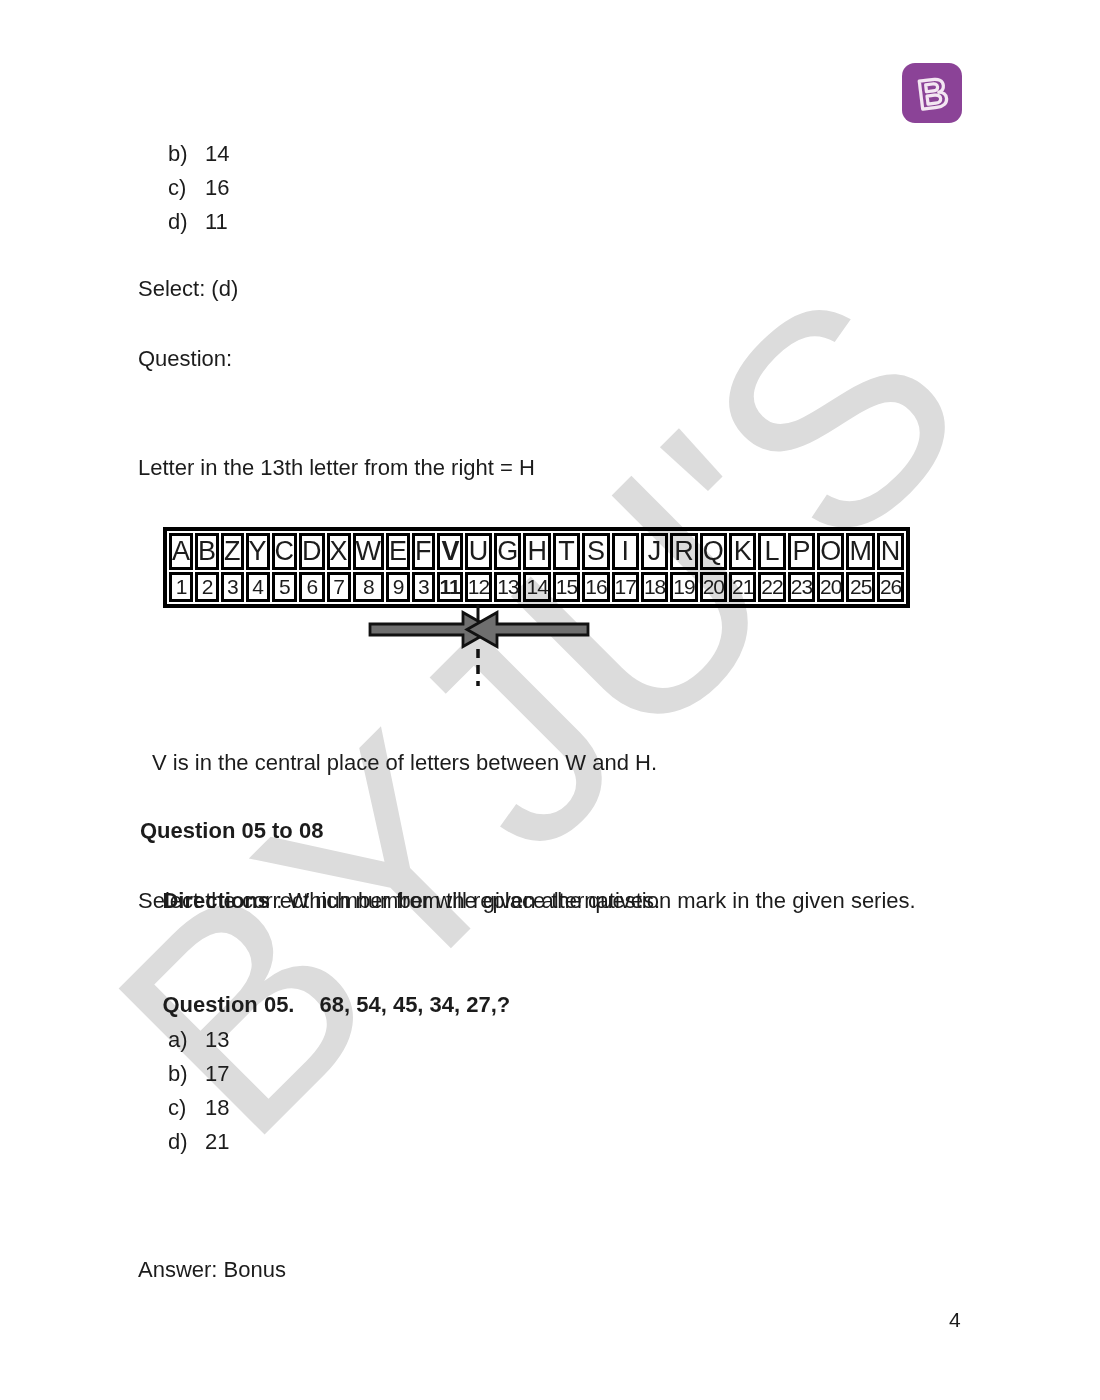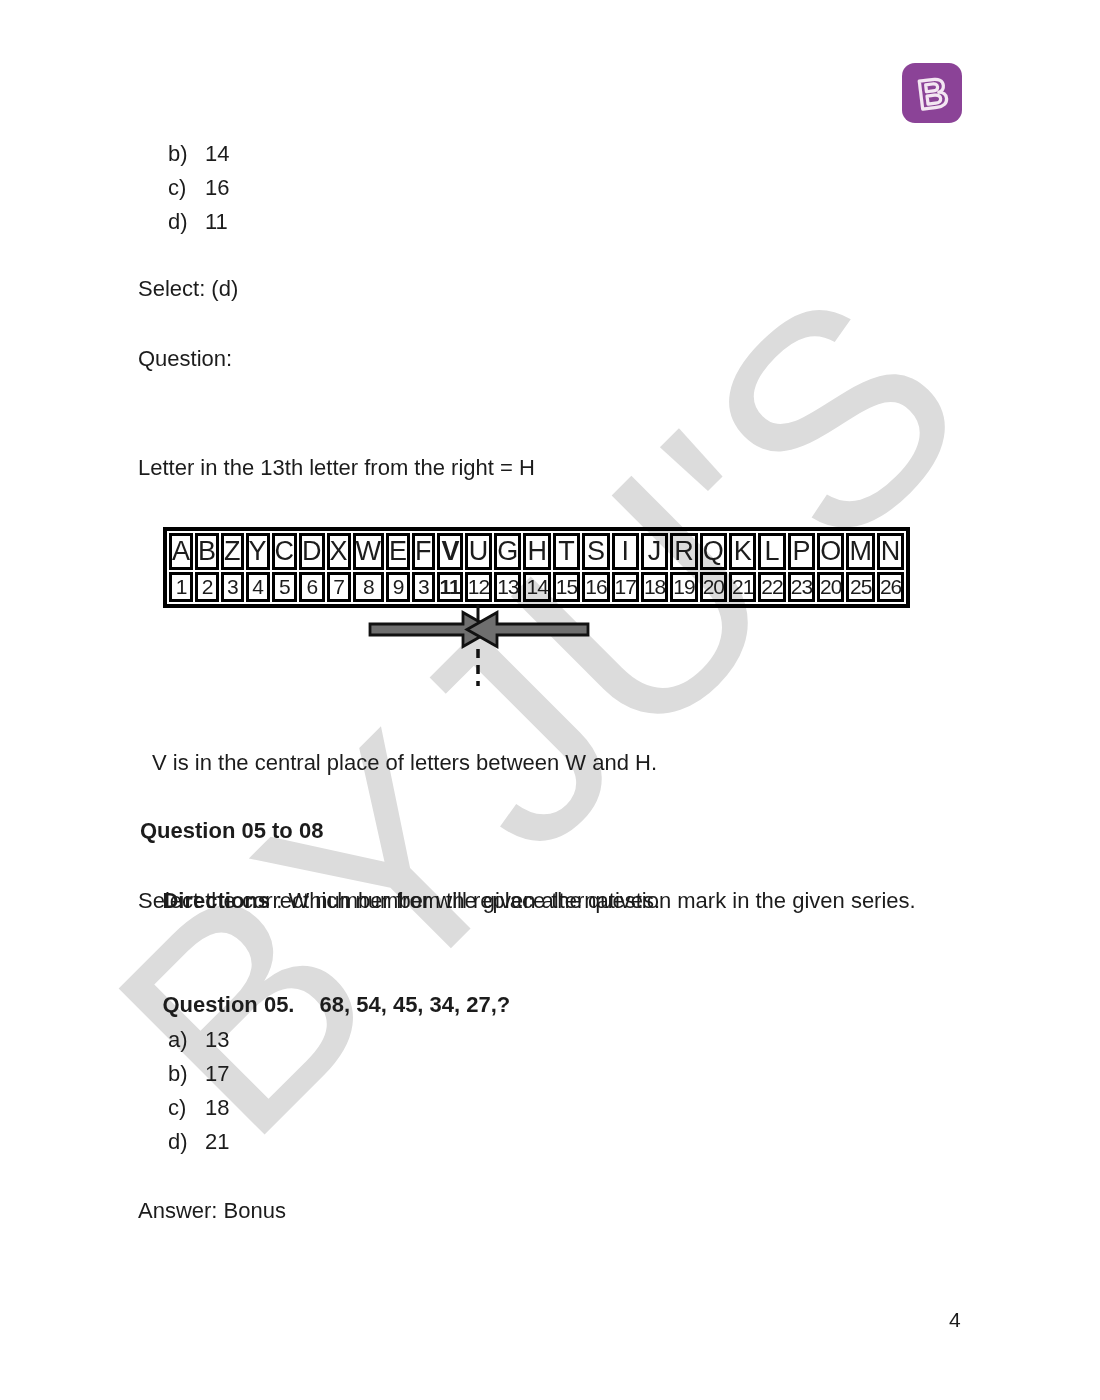--- a/index.html
+++ b/index.html
@@ -184,17 +184,17 @@
     <div class="opt-row">
       <span class="opt-label">c)</span>
       <span class="opt-value">18</span>
     </div>
     <div class="opt-row">
       <span class="opt-label">d)</span>
       <span class="opt-value">21</span>
     </div>
   </div>
 
-  <div class="abs txt" style="left:138px; top:1193px;">Answer: Bonus</div>
+  <div class="abs txt" style="left:138px; top:1252px;">Answer: Bonus</div>
 
   <div class="abs page-num" style="left:949px; top:1308px;">4</div>
 
 </div>
 
 </body></html>

